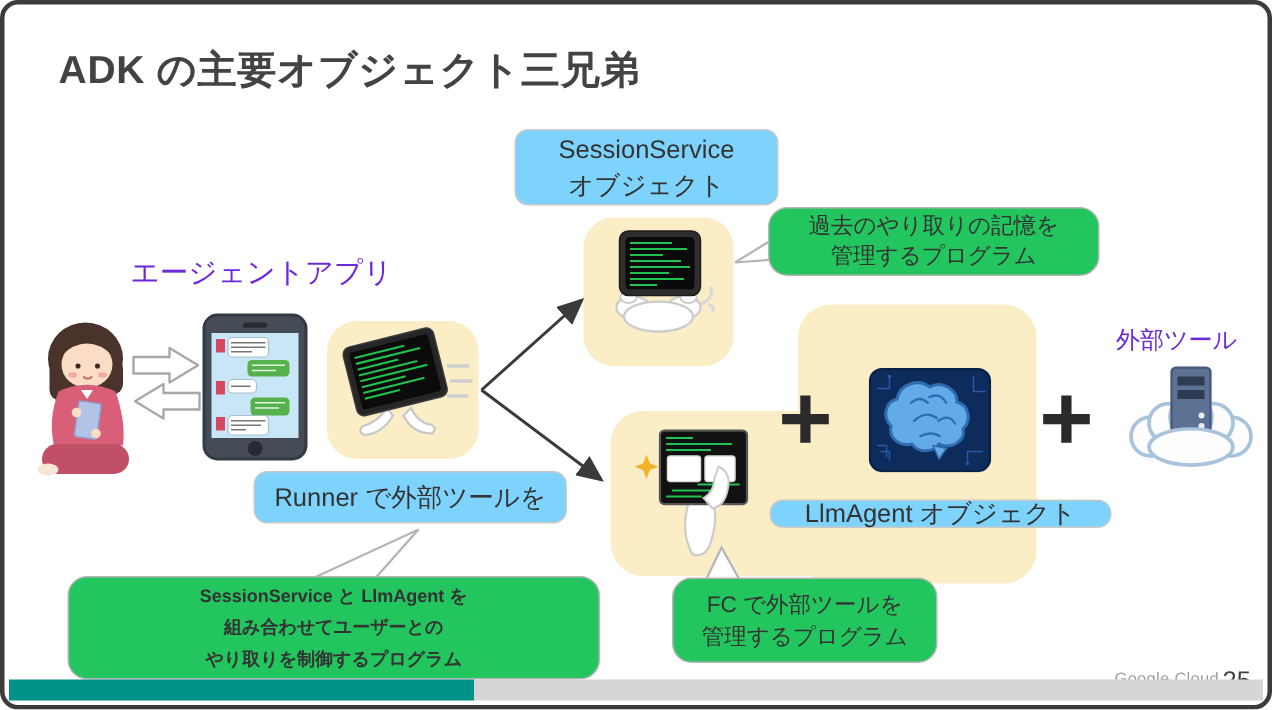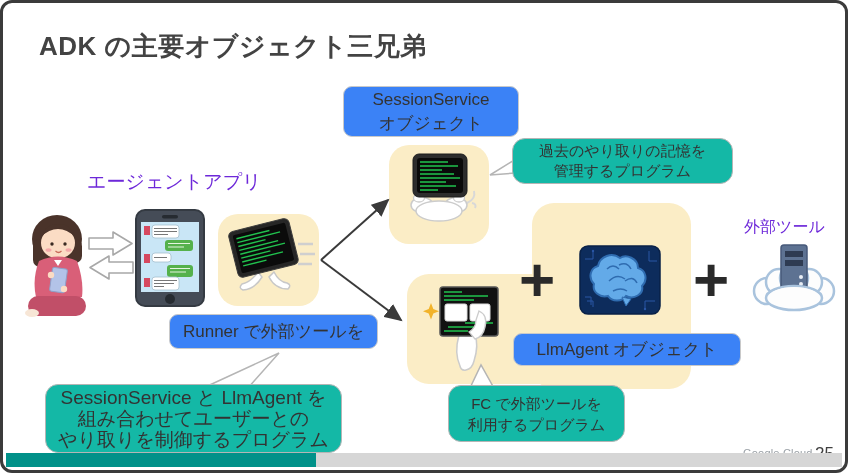--- a/index.html
+++ b/index.html
@@ -3,24 +3,24 @@
 <meta charset="utf-8">
 <style>
   html,body{margin:0;padding:0;background:#fff;}
   body{width:848px;height:473px;font-family:"Liberation Sans","DejaVu Sans",sans-serif;}
   .slide{position:relative;width:848px;height:473px;box-sizing:border-box;
          border:3px solid #3b3b3b;border-radius:12px;background:#fff;overflow:hidden;padding-left:36px;}
   .abs{position:absolute;}
   .title{left:36px;top:26px;font-size:26px;font-weight:bold;color:#434343;letter-spacing:.5px;}
   .plainlabel{color:#6d28d9;}
   .ybox{background:#FBEDC6;border-radius:20px;}
-  .labelbox{background:#3b82f6;border:1.5px solid #c9c9c9;border-radius:9px;color:#333;
+  .labelbox{background:#7dd3fc;border:1.5px solid #c9c9c9;border-radius:9px;color:#333;
             display:flex;align-items:center;justify-content:center;text-align:center;
             white-space:pre-line;box-sizing:border-box;}
-  .bubble{background:#14b8a6;border:1.5px solid #b5b5b5;border-radius:13px;color:#333;
+  .bubble{background:#22c55e;border:1.5px solid #b5b5b5;border-radius:13px;color:#333;
           display:flex;align-items:center;justify-content:center;text-align:center;
           white-space:pre-line;box-sizing:border-box;}
   .plus{font-size:62px;font-weight:bold;color:#2a2a2a;line-height:64px;text-align:center;}
   .footer-brand{font-size:11px;color:#9aa0a6;letter-spacing:.2px;}
   .pagenum{font-size:17px;color:#3f3f3f;}
   .bar{position:absolute;height:14px;bottom:3px;}
   .bar-teal{left:3px;width:310px;background:#019189;}
   .bar-gray{left:313px;right:3px;background:#d6d6d6;}
   svg{display:block;}
   .overlay{left:0;top:0;pointer-events:none;}
@@ -156,28 +156,28 @@
     <line x1="318" y1="257" x2="385" y2="197" stroke="#3a3a3a" stroke-width="2" marker-end="url(#ah)"></line>
     <line x1="318" y1="257" x2="398" y2="317" stroke="#3a3a3a" stroke-width="2" marker-end="url(#ah)"></line>
     <polygon points="513,156 487,172 513,170" fill="#fff" stroke="#b5b5b5" stroke-width="1.5"></polygon>
     <polygon points="198,386 276,350 244,386" fill="#fff" stroke="#b5b5b5" stroke-width="1.5"></polygon>
     <polygon points="466,387 478,362 492,387" fill="#fff" stroke="#b5b5b5" stroke-width="1.5"></polygon>
   </svg>
 
   <div class="abs labelbox" style="left:340px;top:83px;width:176px;height:51px;font-size:17px;line-height:24px;">SessionService
 オブジェクト</div>
   <div class="abs labelbox" style="left:166px;top:311px;width:209px;height:35px;font-size:17px;">Runner で外部ツールを</div>
-  <div class="abs labelbox" style="left:510px;top:330px;width:228px;height:33px;font-size:17px;">LlmAgent オブジェクト</div>
+  <div class="abs labelbox" style="left:510px;top:330px;width:228px;height:19px;font-size:17px;">LlmAgent オブジェクト</div>
 
   <div class="abs bubble" style="left:509px;top:135px;width:221px;height:46px;font-size:15px;line-height:20px;">過去のやり取りの記憶を
 管理するプログラム</div>
-  <div class="abs bubble" style="left:42px;top:381px;width:297px;height:69px;font-size:19px;line-height:21px;">SessionService と LlmAgent を
+  <div class="abs bubble" style="left:42px;top:381px;width:355px;height:69px;font-size:12px;line-height:21px;font-weight:bold;">SessionService と LlmAgent を
 組み合わせてユーザーとの
 やり取りを制御するプログラム</div>
   <div class="abs bubble" style="left:445px;top:382px;width:177px;height:57px;font-size:15px;line-height:21px;">FC で外部ツールを
-利用するプログラム</div>
+管理するプログラム</div>
 
   <div class="abs footer-brand" style="left:740px;top:444px;">Google Cloud</div>
   <div class="abs pagenum" style="left:812px;top:441px;">25</div>
   <div class="bar bar-teal"></div>
   <div class="bar bar-gray"></div>
 
 </div>
 
 </body></html>

